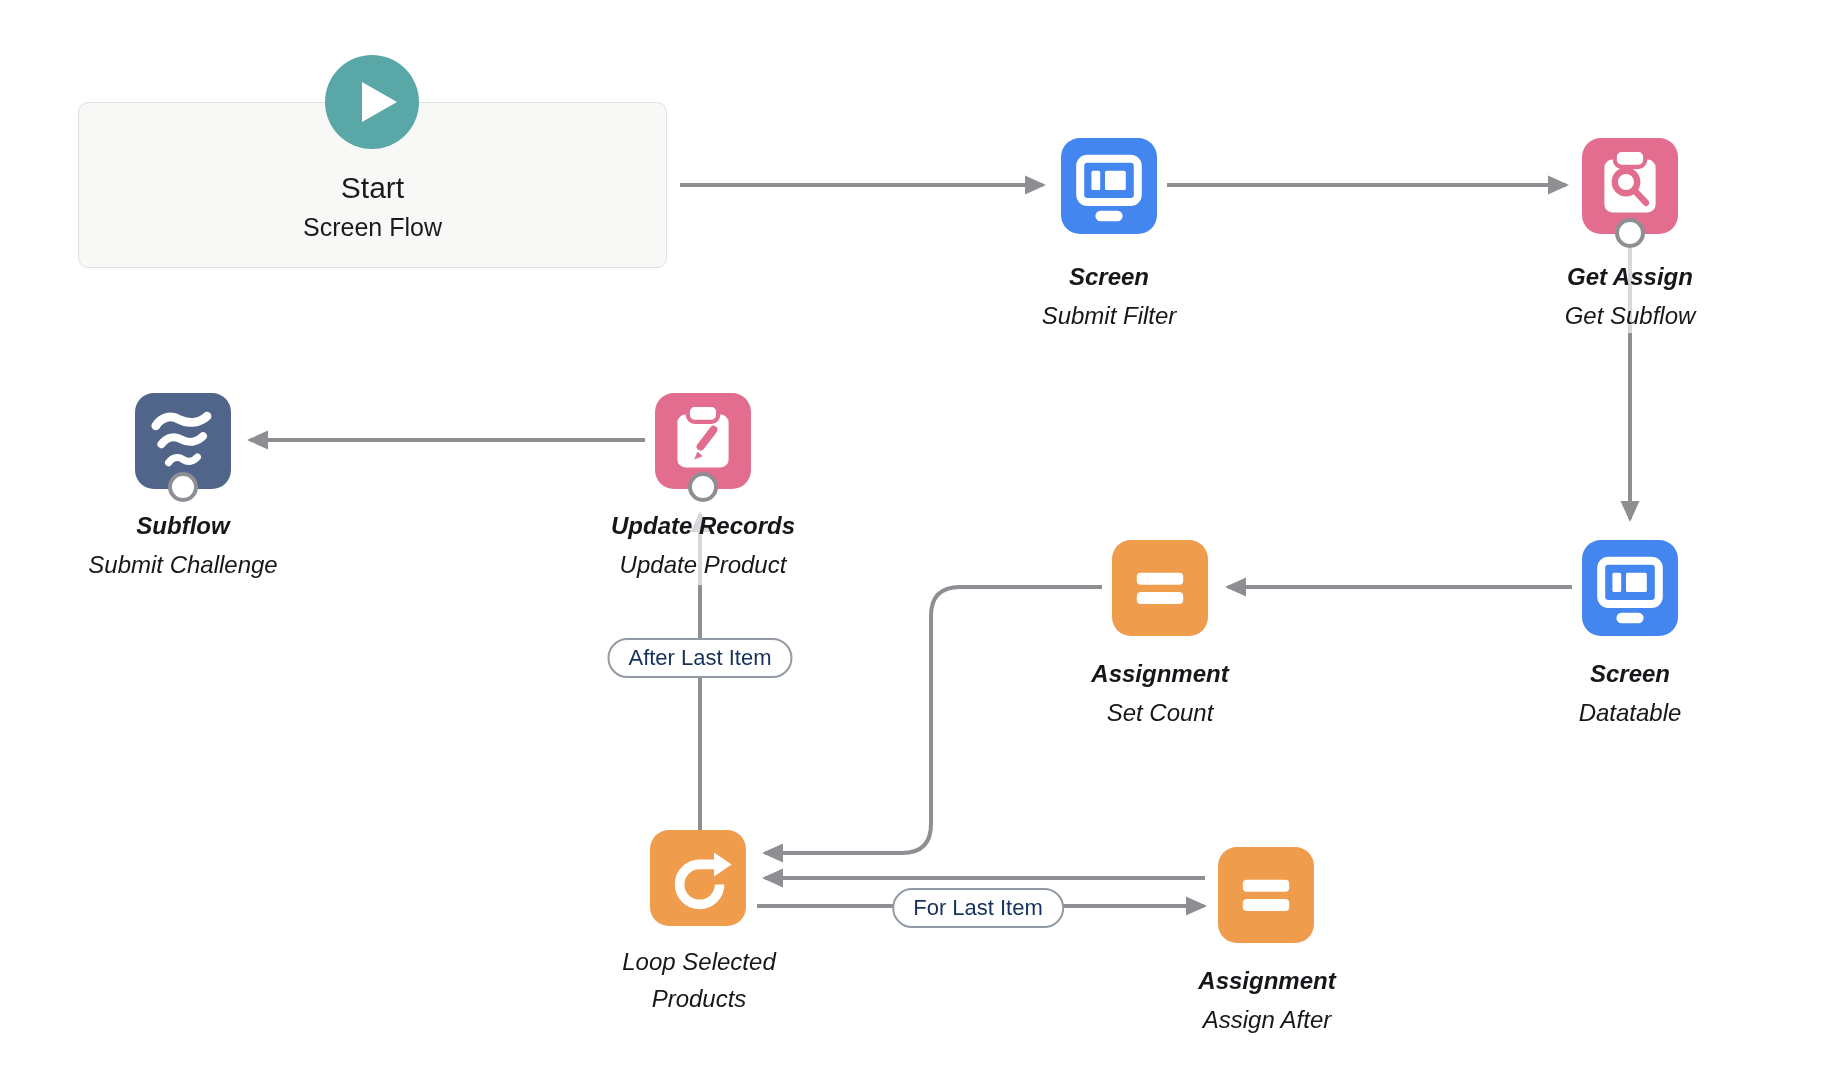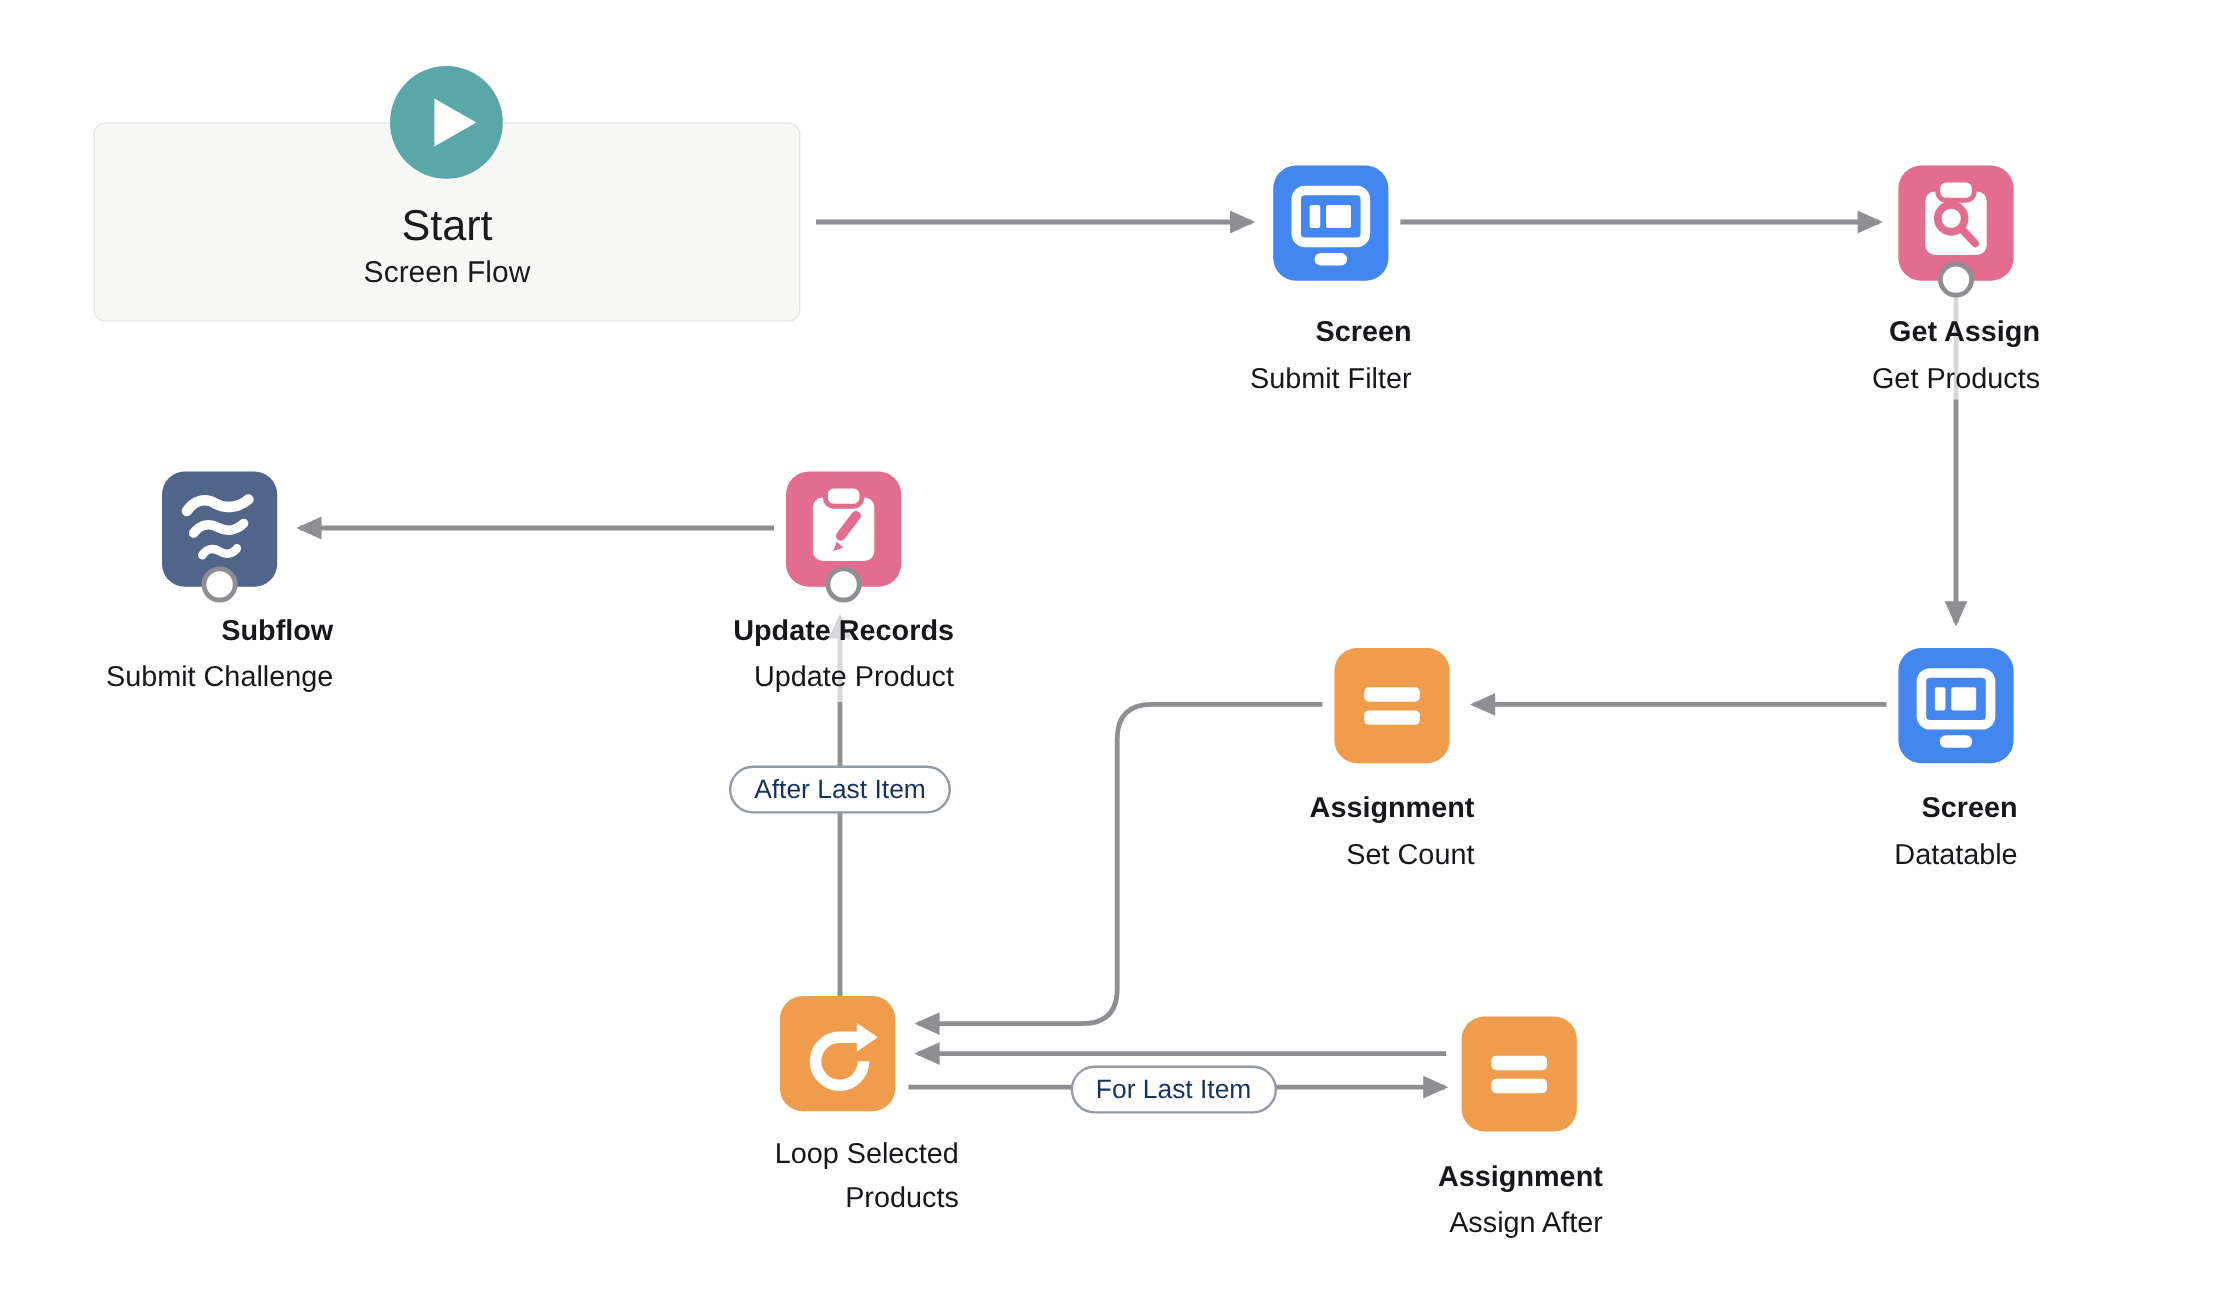--- a/index.html
+++ b/index.html
@@ -12,21 +12,21 @@
     color:#17171B;
   }
   .connectors{position:absolute;left:0;top:0;}
 
   
   .start-box{
     position:absolute;left:78px;top:102px;width:589px;height:166px;
     background:#F8F8F6;border:1.5px solid #E0E0DE;border-radius:10px;
     box-sizing:border-box;text-align:center;
   }
-  .start-title{margin-top:64px;font-size:36px;line-height:42px;color:#1B1B1F;}
+  .start-title{margin-top:64px;font-size:30px;line-height:42px;color:#1B1B1F;}
   .start-subtitle{font-size:25px;line-height:36px;color:#1B1B1F;}
   .start-play{
     position:absolute;left:325px;top:55px;width:94px;height:94px;border-radius:50%;
     background:var(--start-teal,#59A7A7);
   }
 
   
   .node-icon{position:absolute;width:96px;height:96px;border-radius:19px;}
   .node-icon svg{position:absolute;left:0;top:0;width:96px;height:96px;}
   .bg-screen{background:var(--screen-blue,#4486F0);}
@@ -34,21 +34,21 @@
   .bg-orange{background:var(--action-orange,#F09C4D);}
   .bg-subflow{background:var(--subflow-navy,#506589);}
 
   
   .conn-circle{
     position:absolute;width:30px;height:30px;border-radius:50%;
     background:#fff;border:4px solid var(--connector-gray,#8E8E93);box-sizing:border-box;
   }
 
   
-  .node-labels{position:absolute;transform:translateX(-50%);text-align:right;white-space:nowrap;}
+  .node-labels{position:absolute;transform:translateX(-50%);text-align:center;white-space:nowrap;font-style:italic;}
   .node-type{font-size:24px;font-weight:700;line-height:41px;color:#17171B;}
   .node-name{font-size:24px;font-weight:400;line-height:37px;color:#17171B;}
   .node-name.wrap{white-space:normal;width:200px;margin:0 auto;}
 
   
   .pill{
     position:absolute;transform:translate(-50%,-50%);
     height:40px;box-sizing:border-box;border:2px solid var(--pill-border,#939AA4);
     border-radius:21px;background:#fff;
     display:flex;align-items:center;justify-content:center;
@@ -123,21 +123,21 @@
       <svg viewBox="0 0 60 60">
         <rect x="14" y="13.5" width="32" height="33" rx="5" fill="#fff"></rect>
         <rect x="20.5" y="7.5" width="19" height="10.5" rx="4.2" fill="#fff" style="stroke:var(--record-pink,#E26D8F)" stroke-width="2.6"></rect>
         <circle cx="27.5" cy="27.5" r="7" fill="#fff" style="stroke:var(--record-pink,#E26D8F)" stroke-width="4"></circle>
         <line x1="32.5" y1="32.5" x2="40" y2="40.5" style="stroke:var(--record-pink,#E26D8F)" stroke-width="4" stroke-linecap="round"></line>
       </svg>
     </div>
     <div class="conn-circle" style="left:1615px;top:218px"></div>
     <div class="node-labels" style="left:1630px;top:256px">
       <div class="node-type">Get Assign</div>
-      <div class="node-name">Get Products</div>
+      <div class="node-name">Get Subflow</div>
     </div>
   </div>
 
   <div>
     <div class="node-icon bg-screen" style="left:1582px;top:540px">
       <svg viewBox="0 0 60 60">
         <rect x="12" y="13" width="36" height="27" rx="4.5" fill="none" stroke="#fff" stroke-width="5"></rect>
         <rect x="19" y="20.5" width="5.5" height="12" rx="1" fill="#fff"></rect>
         <rect x="27.5" y="20.5" width="13" height="12" rx="1" fill="#fff"></rect>
         <rect x="21.5" y="45.5" width="17" height="6.5" rx="3.2" fill="#fff"></rect>

